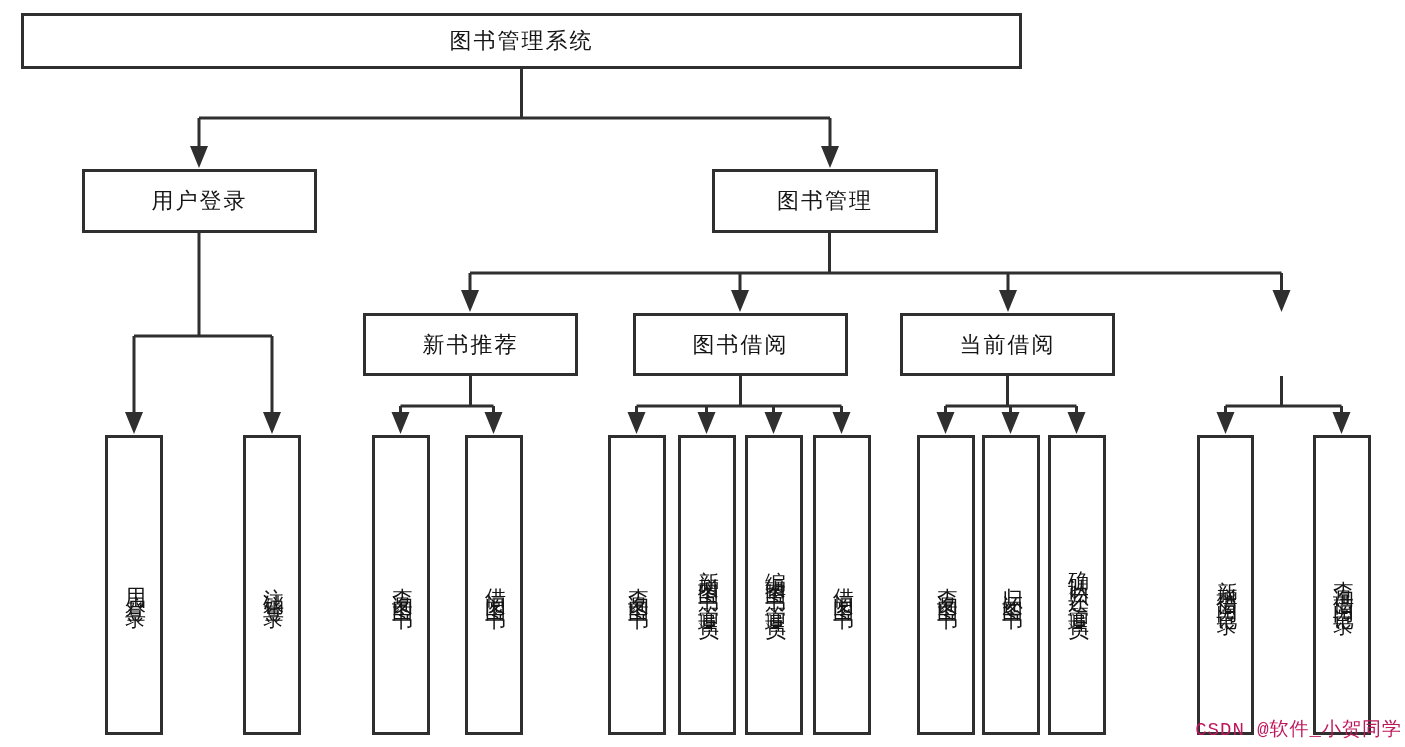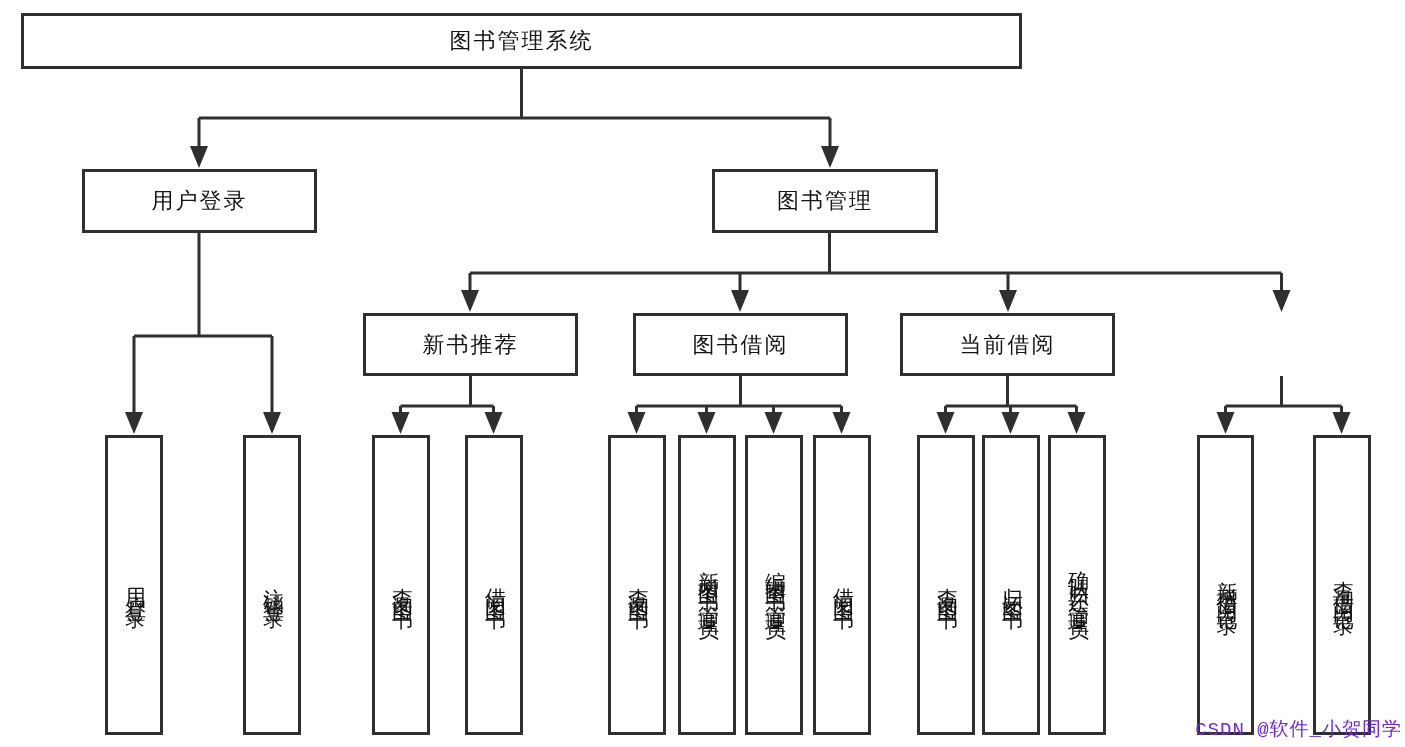--- a/index.html
+++ b/index.html
@@ -37,21 +37,21 @@
     text-orientation: mixed;
     font-size: 21px;
     letter-spacing: 7px;
     line-height: 1;
   }
   .watermark {
     position: absolute;
     top: 716px;
     right: 3px;
     font-size: 19px;
-    color: #6d28d9;
+    color: #be185d;
     letter-spacing: 1px;
     z-index: 3;
     white-space: nowrap;
   }
 </style>
 </head>
 <body>
 
 <div class="stage">
 

